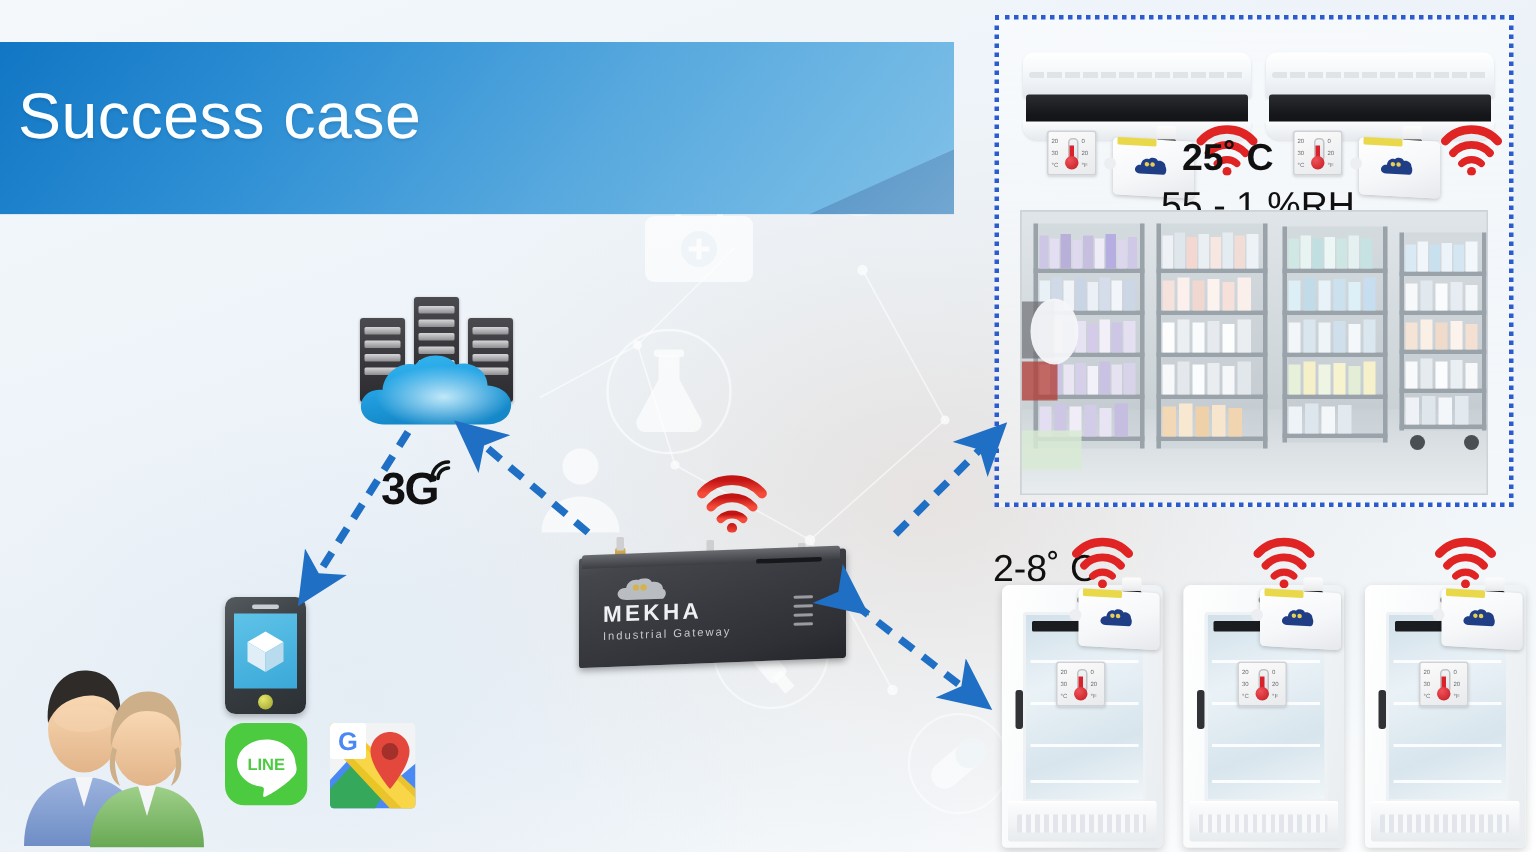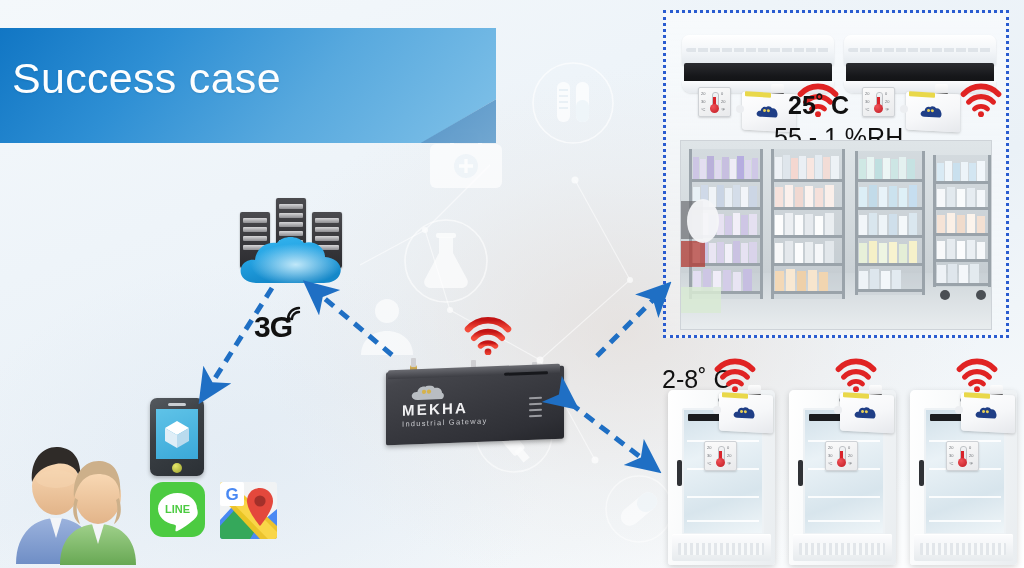--- a/index.html
+++ b/index.html
@@ -15,21 +15,21 @@
       radial-gradient(ellipse 420px 300px at 250px 470px, rgba(222,232,242,0.55) 0%, rgba(255,255,255,0) 70%),
       linear-gradient(160deg,#f4f8fb 0%,#eef4f9 30%,#eaf1f7 55%,#f3f7fa 80%,#ffffff 100%);
   }
 
   
   .wm{position:absolute;opacity:.85;pointer-events:none;}
   .wm svg{display:block;}
 
   
   #banner{
-    position:absolute;left:0;top:28px;width:496px;height:115px;text-decoration:underline;
+    position:absolute;left:0;top:28px;width:636px;height:115px;text-decoration:underline;
   }
   #banner .body{
     position:absolute;left:0;top:0;width:100%;height:100%;
     background:linear-gradient(128deg,#1176c4 0%,#2e8fd4 30%,#58a9de 62%,#80c1e8 100%);
     clip-path:polygon(0 0, 100% 0, 100% 62%, 85% 100%, 0 100%);
   }
   #banner .fold{
     position:absolute;right:0;top:62%;width:15.2%;height:38%;
     background:linear-gradient(135deg,#4e8fc4 0%,#6ba3cf 100%);
     clip-path:polygon(100% 0, 100% 100%, 0 100%);

